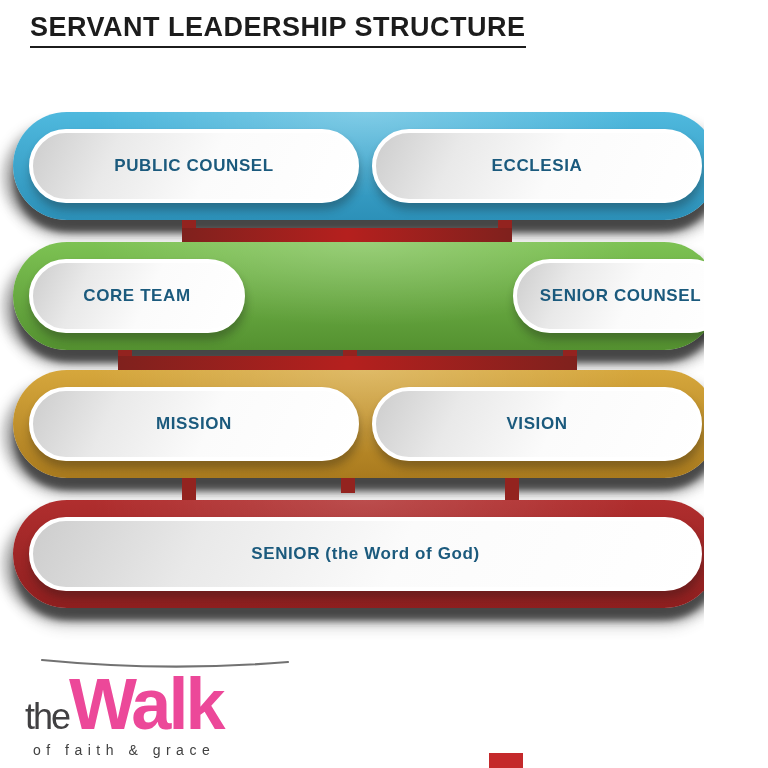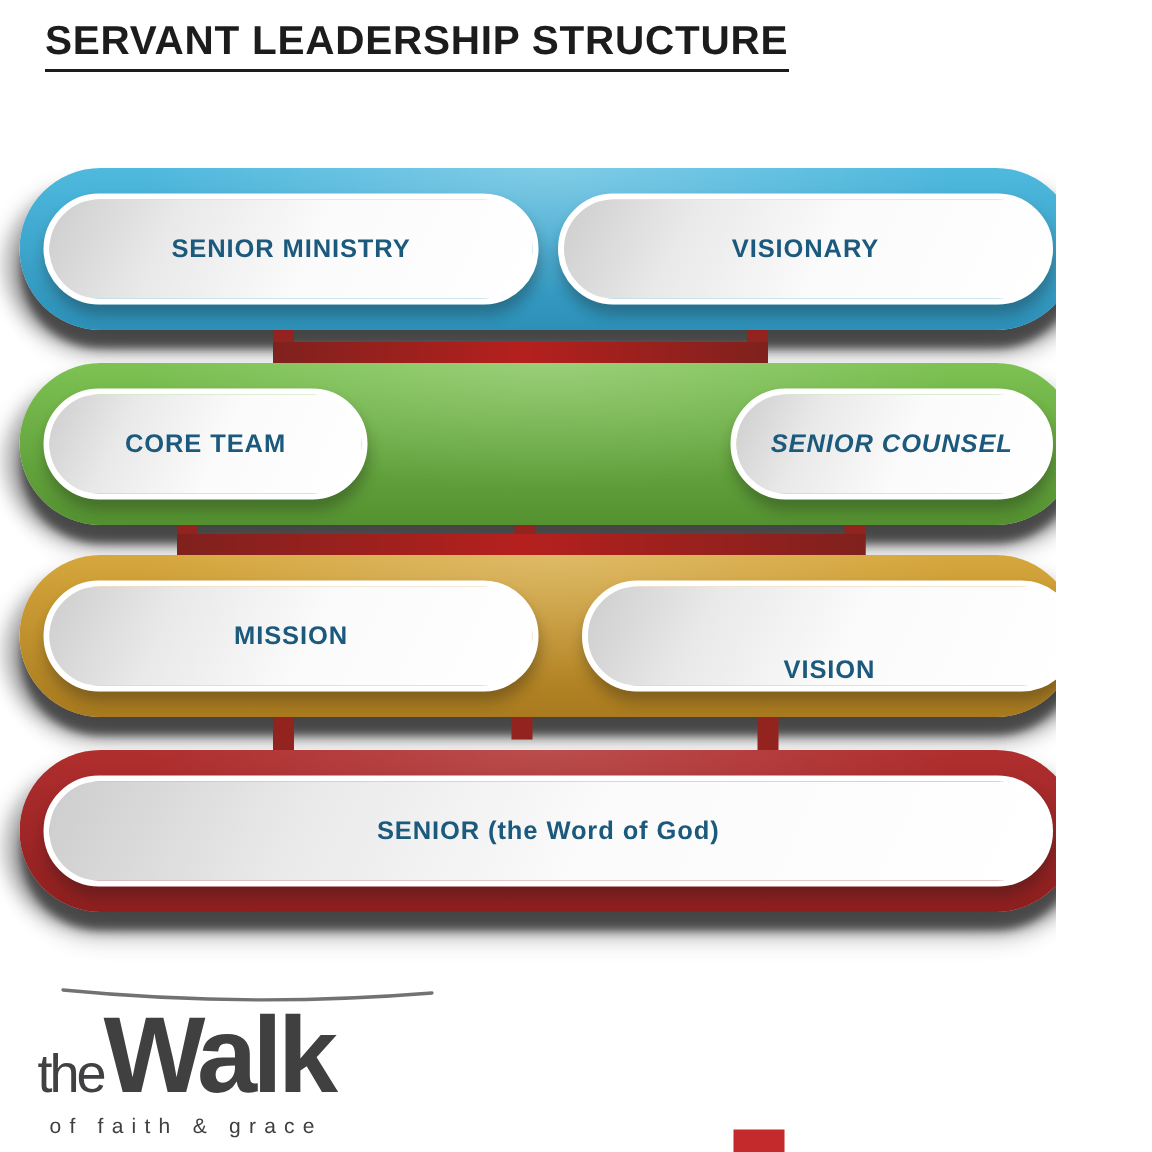--- a/index.html
+++ b/index.html
@@ -36,42 +36,42 @@
     background:linear-gradient(115deg,#cdcdcd 0%,#e9e9e9 25%,#fbfbfb 55%,#ffffff 100%);
     border:4px solid #ffffff;box-sizing:border-box;
     box-shadow:1px 7px 9px rgba(20,20,20,.30);
     display:flex;align-items:center;justify-content:center;
   }
   .pill span{
     font-size:17px;font-weight:bold;letter-spacing:.6px;color:#1b5a7d;white-space:nowrap;
   }
   
   .b2 .p1{left:16px;width:330px;} .b2 .p2{left:359px;width:330px;}
-  .b3 .p1{left:16px;width:216px;} .b3 .p2{left:245px;width:216px;} .b3 .p3{left:474px;width:215px;font-style:italic;}
-  .b4 .p1{left:16px;width:330px;align-items:center;} .b4 .p2{left:375px;width:330px;align-items:flex-end;}
+  .b3 .p1{left:16px;width:216px;} .b3 .p2{left:245px;width:216px;} .b3 .p3{left:500px;width:215px;}
+  .b4 .p1{left:16px;width:330px;align-items:center;} .b4 .p2{left:359px;width:330px;}
   .b5 .p1{left:16px;width:673px;}
   
   .conn{position:absolute;z-index:3;background:#93231f;}
   .conn-bar{background:linear-gradient(90deg,#7f211d 0%,#b5201e 50%,#7f211d 100%);}
   .c1-s1{left:182px;top:220px;width:14px;height:22px;}
   .c1-s2{left:498px;top:220px;width:14px;height:22px;}
   .c1-bar{left:182px;top:228px;width:330px;height:14px;}
   .c2-s1{left:118px;top:350px;width:14px;height:20px;}
   .c2-s2{left:343px;top:350px;width:14px;height:20px;}
   .c2-s3{left:563px;top:350px;width:14px;height:20px;}
   .c2-bar{left:118px;top:356px;width:459px;height:14px;}
   .c3-s1{left:182px;top:478px;width:14px;height:22px;}
   .c3-s2{left:505px;top:478px;width:14px;height:22px;}
   .c3-notch{left:341px;top:478px;width:14px;height:15px;}
   
   .logo{position:absolute;left:25px;top:668px;}
   .logo-swoosh{position:absolute;left:15px;top:-12px;}
   .logo-line{white-space:nowrap;line-height:1;}
   .logo-the{font-size:36px;font-weight:400;color:#414042;letter-spacing:-2px;}
-  .logo-walk{font-size:72px;font-weight:bold;color:#404040;letter-spacing:-3px;}
+  .logo-walk{font-size:72px;font-weight:bold;color:#ec4899;letter-spacing:-3px;}
   .logo-tagline{
     margin-top:2px;margin-left:8px;font-size:14px;color:#404040;letter-spacing:5.5px;white-space:nowrap;
   }
   .red-mark{position:absolute;left:489px;top:753px;width:34px;height:15px;background:#c4292b;}
 </style>
 </head>
 <body>
 
 <div class="canvas">
 
@@ -85,24 +85,24 @@
   <div class="conn c2-s2"></div>
   <div class="conn c2-s3"></div>
   <div class="conn conn-bar c2-bar"></div>
 
   <div class="conn c3-s1"></div>
   <div class="conn c3-s2"></div>
   <div class="conn c3-notch"></div>
 
   <div class="band band-blue b2">
     <div class="pill p1">
-      <span>SENIOR MINISTRY</span>
+      <span>PUBLIC COUNSEL</span>
     </div>
     <div class="pill p2">
-      <span>VISIONARY</span>
+      <span>ECCLESIA</span>
     </div>
   </div>
 
   <div class="band band-green b3">
     <div class="pill p1">
       <span>CORE TEAM</span>
     </div>
     <div class="pill p3">
       <span>SENIOR COUNSEL</span>
     </div>

